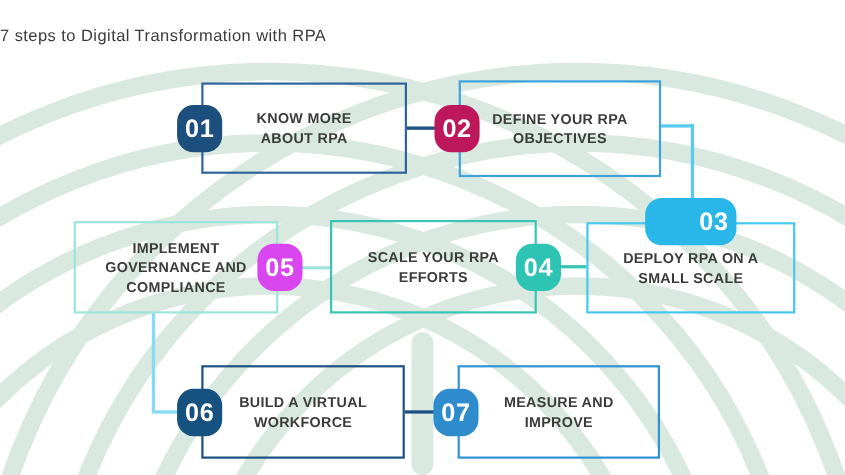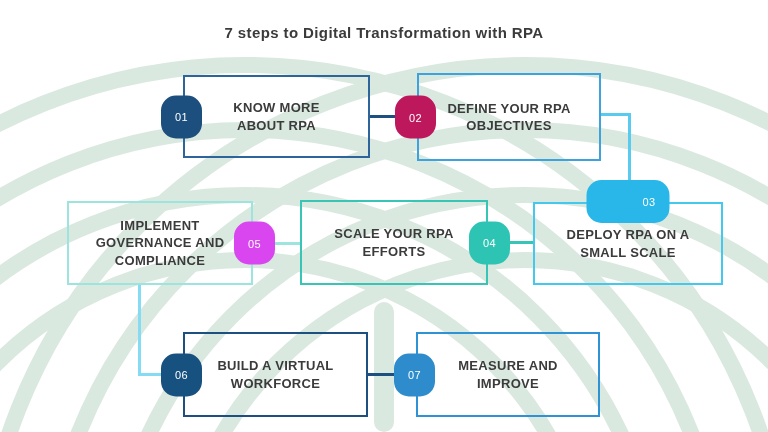--- a/index.html
+++ b/index.html
@@ -5,22 +5,22 @@
   html,body{margin:0;padding:0;}
   body{
     width:768px;height:432px;overflow:hidden;background:#ffffff;position:relative;
     font-family:"Liberation Sans", sans-serif;
   }
   .canvas{position:absolute;inset:0;width:768px;height:432px;}
   
   .wm{position:absolute;left:0;top:0;z-index:0;}
   
   .title{
-    position:absolute;left:0;top:24px;width:768px;text-align:center;z-index:4;
-    font-size:15px;font-weight:bold;letter-spacing:.4px;color:var(--text,#3b3b3b);
+    position:absolute;left:0;top:24px;width:768px;text-align:left;z-index:4;
+    font-size:15px;font-weight:normal;letter-spacing:.4px;color:var(--text,#3b3b3b);
   }
   
   .conn{position:absolute;z-index:1;}
   .c1 {left:370px;top:115px;width:47px;height:2.5px;}
   .c2a{left:601px;top:113px;width:30px;height:2.5px;}
   .c2b{left:628px;top:113px;width:2.5px;height:91px;}
   .c3 {left:488px;top:241px;width:45px;height:2.5px;}
   .c4 {left:253px;top:242px;width:47px;height:2.5px;}
   .c5a{left:138px;top:285px;width:2.5px;height:90px;}
   .c5b{left:138px;top:373px;width:46px;height:2.5px;}
@@ -32,21 +32,21 @@
     display:flex;align-items:center;justify-content:center;
   }
   .label{
     white-space:pre-line;text-align:center;font-weight:bold;
     font-size:13px;line-height:1.32;letter-spacing:.3px;color:var(--text,#3b3b3b);
   }
   .badge{
     position:absolute;width:41px;height:43px;border-radius:15px;z-index:3;
     display:flex;align-items:center;justify-content:center;background:#888;
   }
-  .badge span{color:#ffffff;font-weight:normal;font-size:11px;letter-spacing:.5px;}
+  .badge span{color:#ffffff;font-weight:bold;font-size:23px;letter-spacing:.5px;}
   .badge-left {left:-22px;top:50%;transform:translateY(-50%);}
   .badge-right{right:-22px;top:50%;transform:translateY(-50%);}
   .badge-top  {top:-22px;left:50%;transform:translateX(-50%);}
   .s1{left:183px;top:75px; width:187px;height:83px;}
   .s2{left:417px;top:73px; width:184px;height:88px;}
   .s3{left:533px;top:202px;width:190px;height:83px;}
   .s4{left:300px;top:200px;width:188px;height:85px;}
   .s5{left:67px; top:201px;width:186px;height:84px;}
   .s6{left:183px;top:332px;width:185px;height:85px;}
   .s7{left:416px;top:332px;width:184px;height:85px;}

